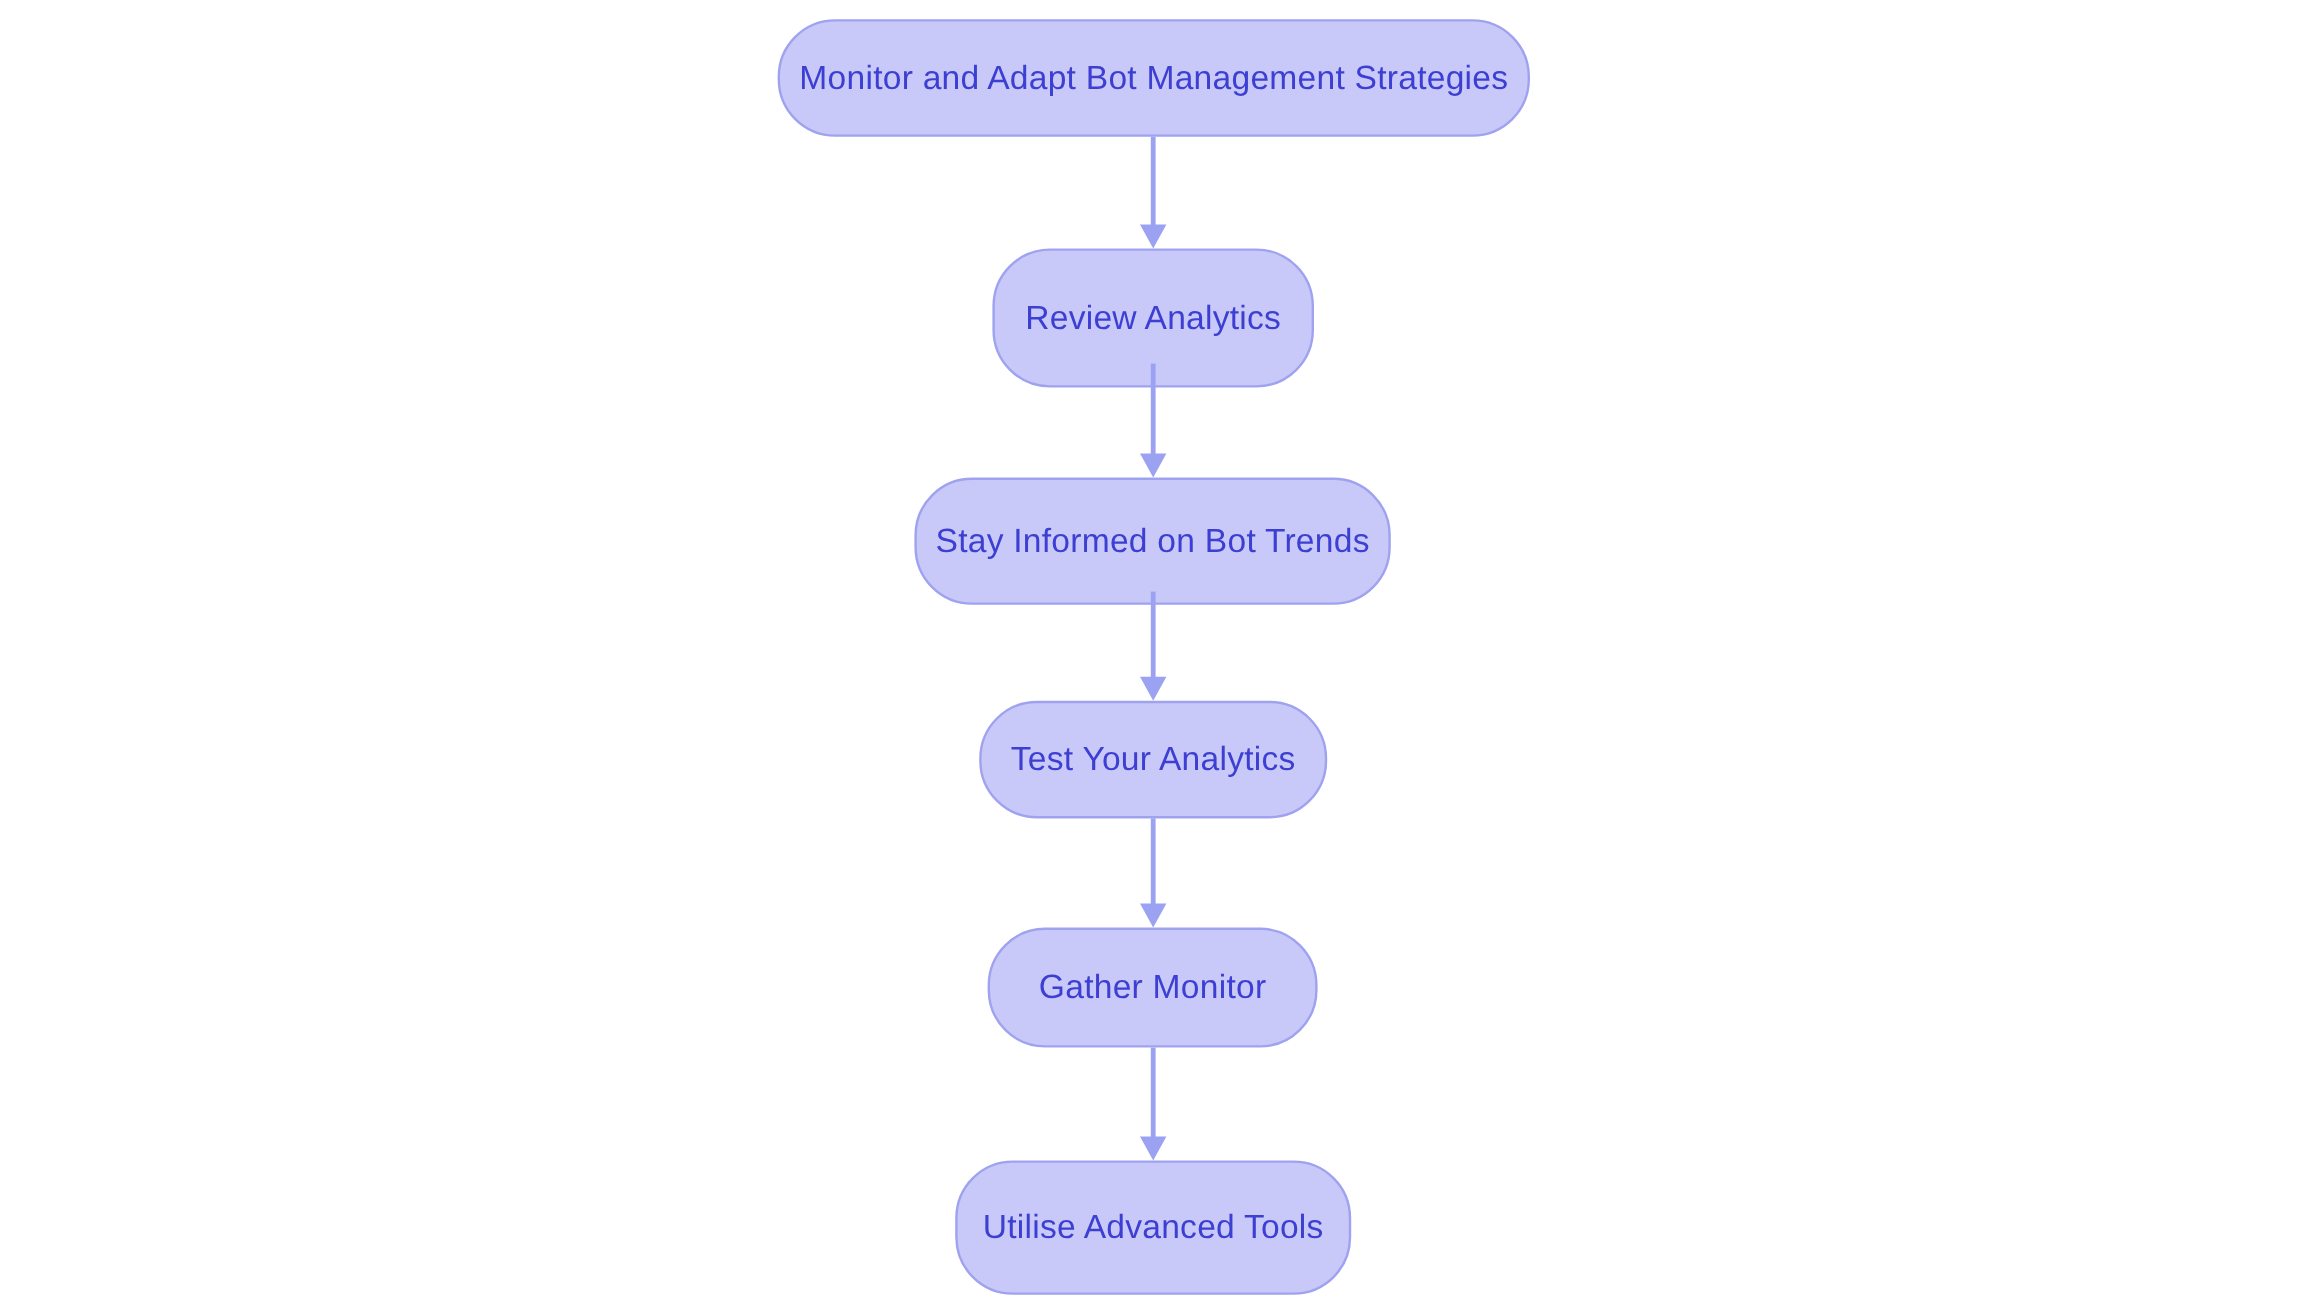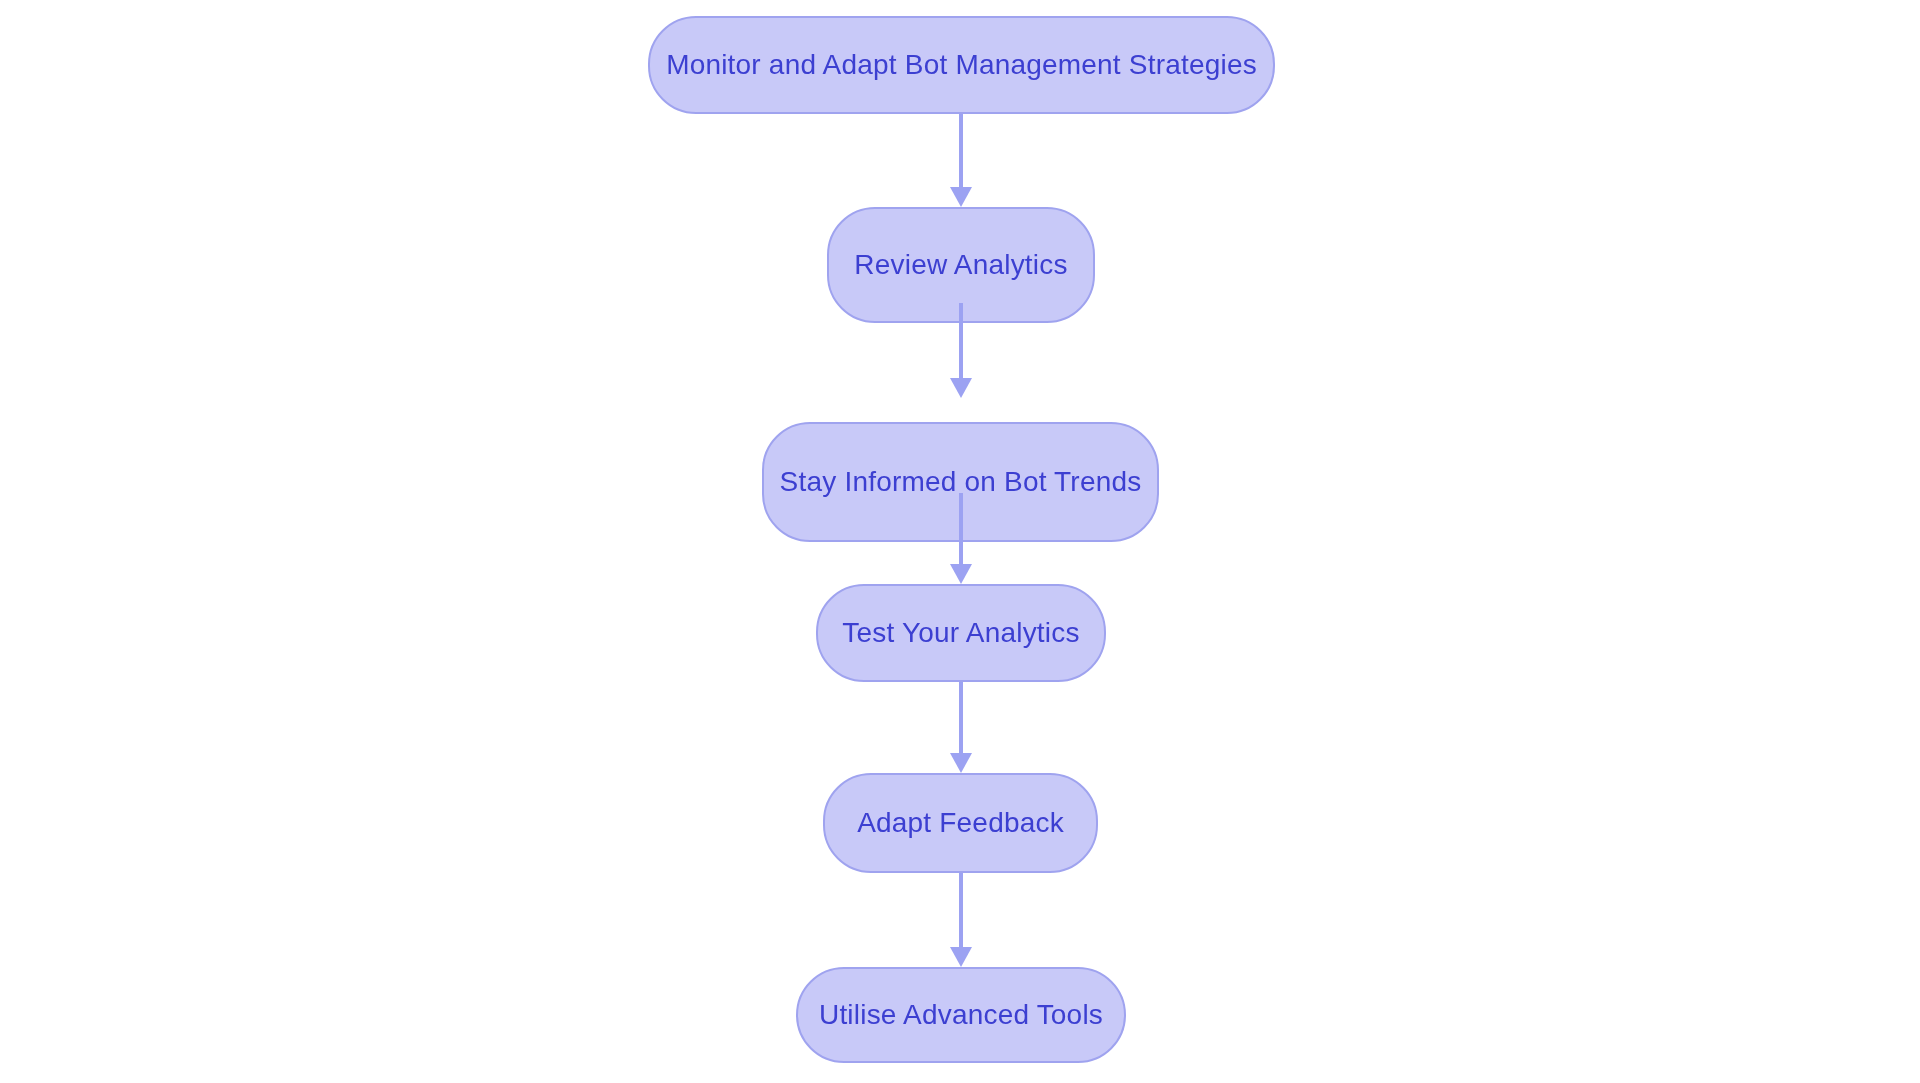--- a/index.html
+++ b/index.html
@@ -78,44 +78,44 @@
 
   <div class="flow-node" style="left:827px; top:207px; width:268px; height:116px;">
     <span>Review Analytics</span>
   </div>
 
   <div class="flow-arrow" style="left:950px; top:303px; height:95px;">
     <div class="arrow-line"></div>
     <div class="arrow-head"></div>
   </div>
 
-  <div class="flow-node" style="left:762px; top:398px; width:397px; height:120px;margin-top:24px;">
+  <div class="flow-node" style="left:762px; top:398px; width:397px; height:106px;">
     <span>Stay Informed on Bot Trends</span>
   </div>
 
   <div class="flow-arrow" style="left:950px; top:493px; height:91px;">
     <div class="arrow-line"></div>
     <div class="arrow-head"></div>
   </div>
 
   <div class="flow-node" style="left:816px; top:584px; width:290px; height:98px;">
     <span>Test Your Analytics</span>
   </div>
 
   <div class="flow-arrow" style="left:950px; top:682px; height:91px;">
     <div class="arrow-line"></div>
     <div class="arrow-head"></div>
   </div>
 
   <div class="flow-node" style="left:823px; top:773px; width:275px; height:100px;">
-    <span>Adapt Feedback</span>
+    <span>Gather Monitor</span>
   </div>
 
   <div class="flow-arrow" style="left:950px; top:873px; height:94px;">
     <div class="arrow-line"></div>
     <div class="arrow-head"></div>
   </div>
 
-  <div class="flow-node" style="left:796px; top:967px; width:330px; height:96px;">
+  <div class="flow-node" style="left:796px; top:967px; width:330px; height:112px;">
     <span>Utilise Advanced Tools</span>
   </div>
 
 </div>
 
 </body></html>

